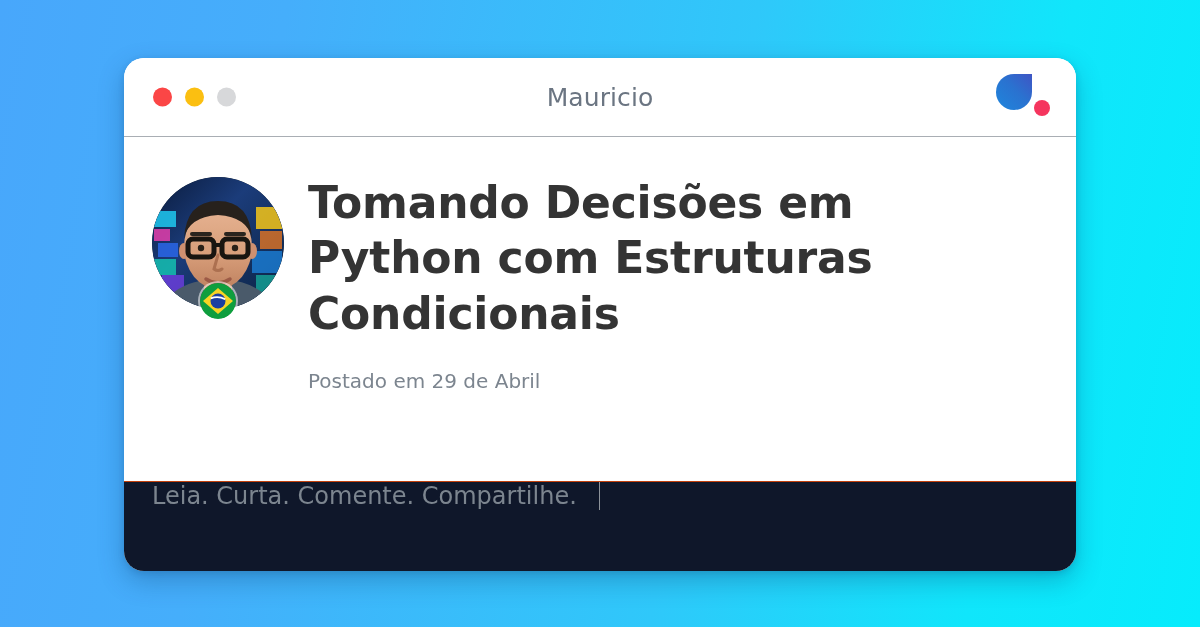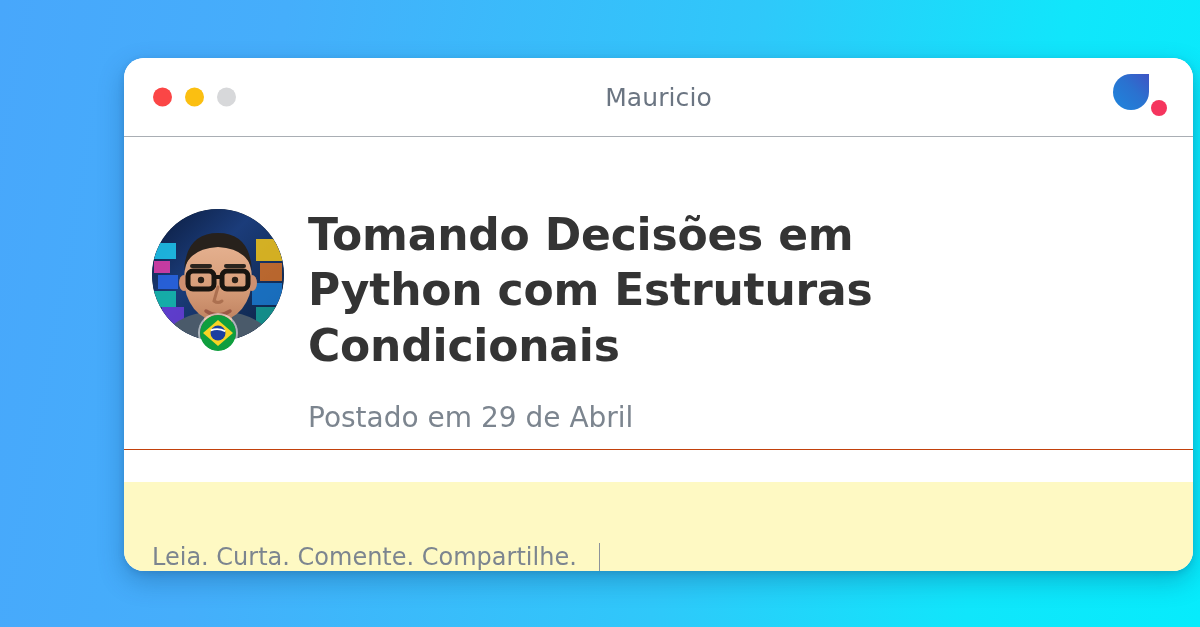--- a/index.html
+++ b/index.html
@@ -19,30 +19,29 @@
     height: 627px;
     background: linear-gradient(100deg, #48a7fb 0%, #45aefb 22%, #2fc8fa 58%, #10e6fb 82%, #06ecfc 100%);
     overflow: hidden;
   }
 
   
   #card {
     position: absolute;
     left: 124px;
     top: 58px;
-    width: 1069px;
+    width: 952px;
     height: 513px;
     background: #ffffff;
     border-radius: 20px;
     box-shadow: 0 10px 26px rgba(10, 60, 110, 0.30),
                 0 2px 6px rgba(10, 60, 110, 0.16);
     overflow: hidden;
     display: flex;
     flex-direction: column;
-    gap: 32px;
   }
 
   
   .titlebar {
     position: relative;
     height: 78px;
     flex: 0 0 78px;
     border-bottom: 1px solid #a9aeb4;
     background: #fff;
     display: flex;
@@ -138,31 +137,31 @@
     line-height: 1.26;
     font-weight: 700;
     color: #343434;
     margin: 0;
     font-family: "DejaVu Sans", sans-serif;
     letter-spacing: -0.2px;
     max-width: 580px;
   }
   .post-date {
     margin-top: 28px;
-    font-size: 28px;
+    font-size: 20px;
     color: #7c858f;
     font-family: "DejaVu Sans", sans-serif;
   }
 
   
   .card-footer {
     flex: 0 0 89px;
     display: flex;
-    align-items: flex-end;
-    background: #fef9c3;
+    align-items: flex-start;
+    background: #0f172a;
   }
   .footer-left {
     width: 476px;
     flex: 0 0 476px;
     display: flex;
     align-items: center;
     padding-left: 28px;
     box-sizing: border-box;
     border-right: 1px solid #8d939a;
   }

